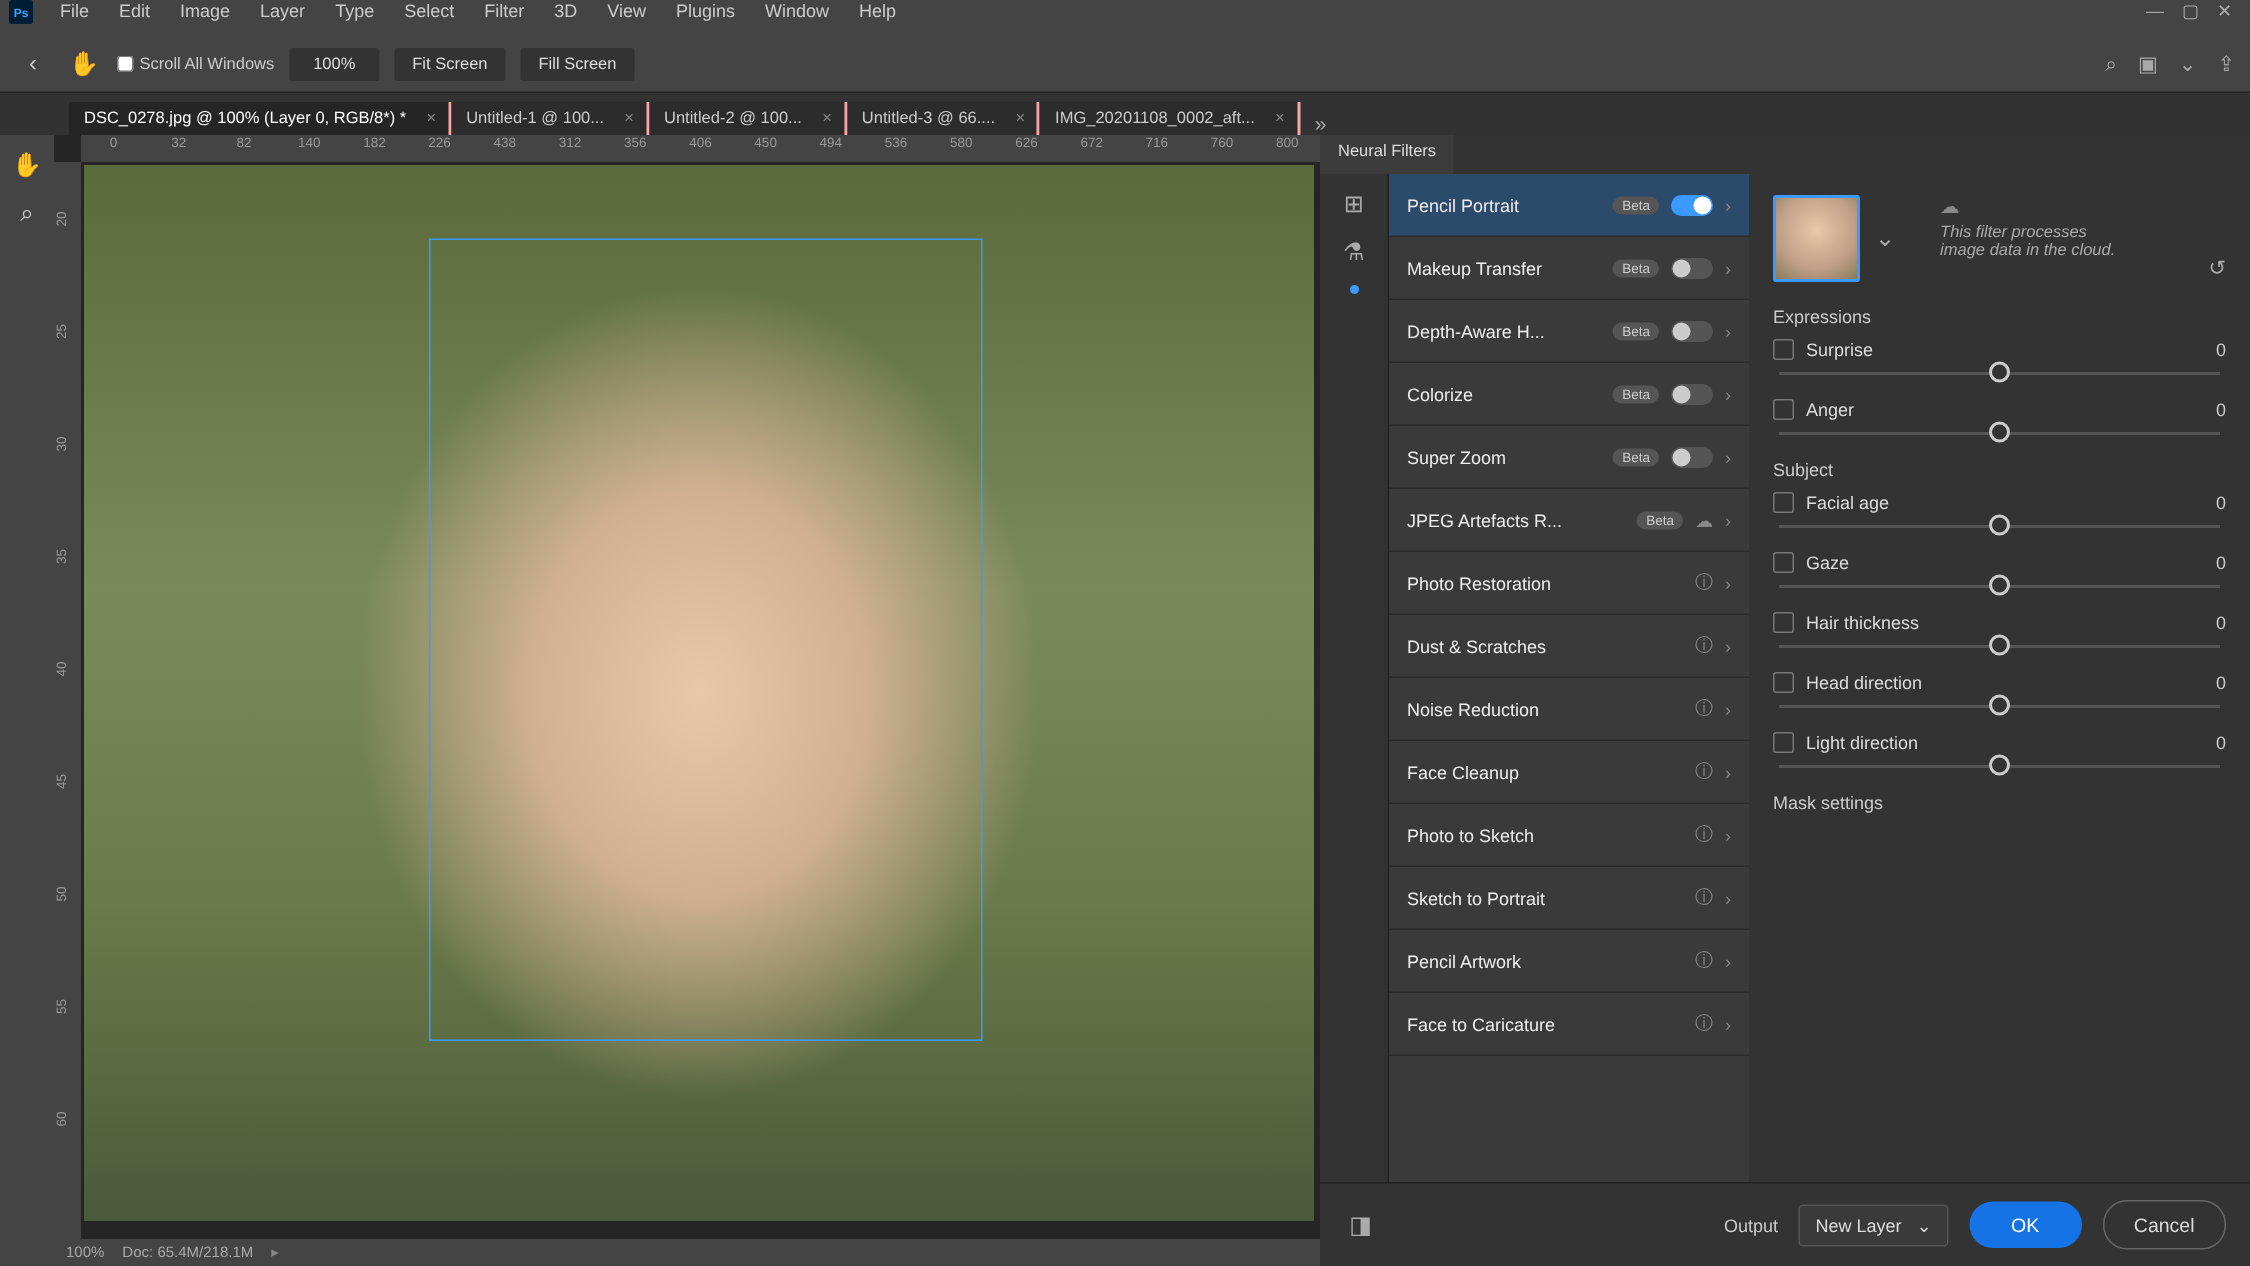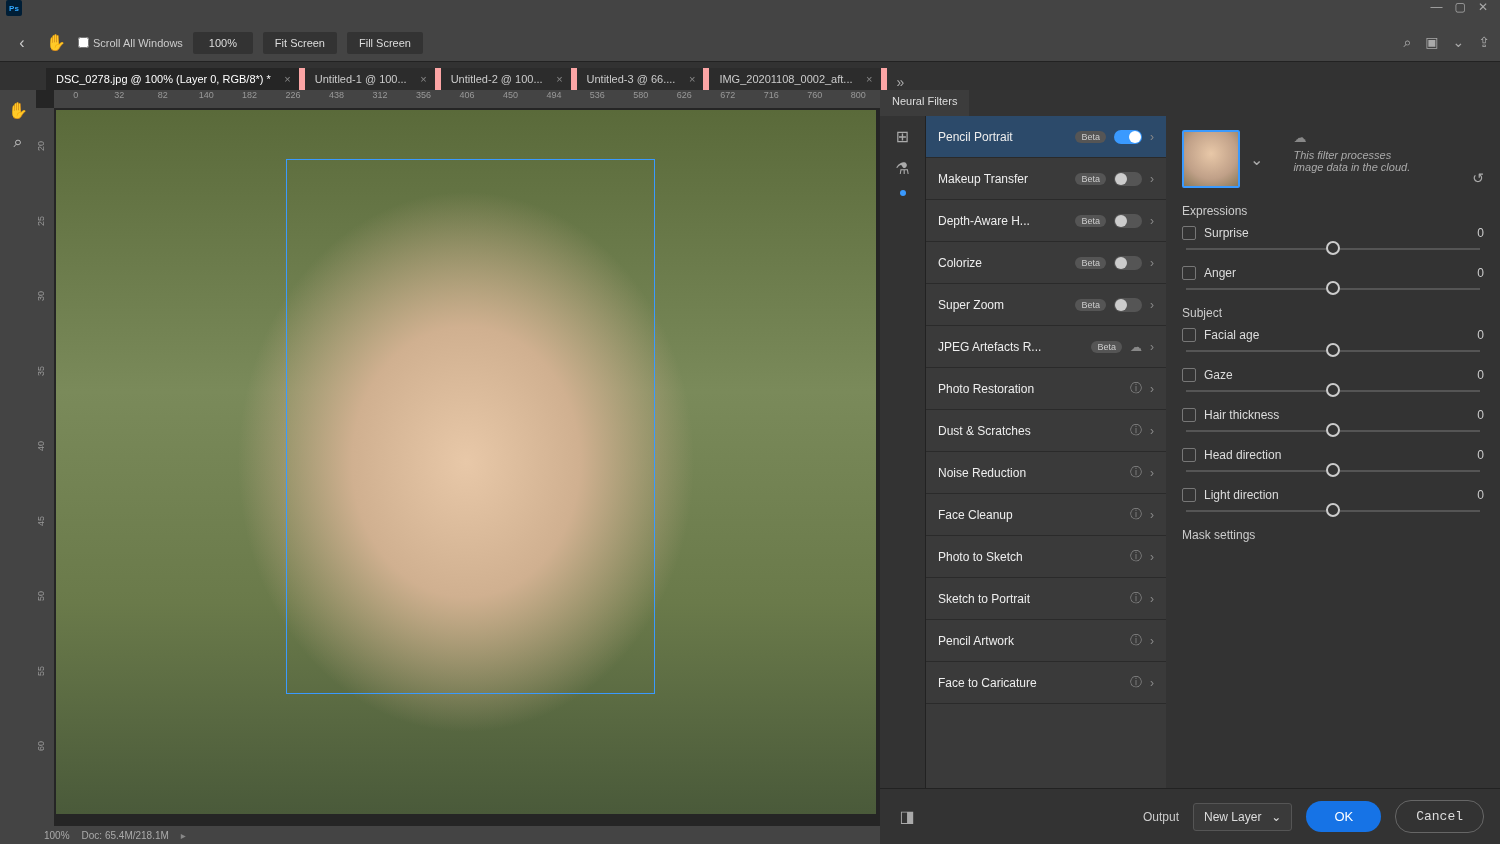--- a/index.html
+++ b/index.html
@@ -11,21 +11,21 @@
   .win-controls span { cursor:pointer; font-size:12px; }
   .options-bar { height: 38px; background: #444; display:flex; align-items:center; padding:0 10px; gap:10px; border-bottom:1px solid #222;}
   .back-btn,.hand-opt { width:24px; height:24px; display:flex; align-items:center; justify-content:center; cursor:pointer; color:#ccc;}
   .checkbox-opt { display:flex; align-items:center; gap:4px; font-size:11px; color:#ccc; cursor:pointer;}
   .checkbox-opt input { width:11px; height:11px; }
   .zoom-field { background:#333; border:none; color:#ddd; font-size:11px; width:60px; height:22px; text-align:center; border-radius:2px;}
   .btn-screen { background:#333; border:none; color:#ddd; font-size:11px; padding:4px 12px; height:22px; border-radius:2px; cursor:pointer;}
   .right-icons { margin-left:auto; display:flex; gap:14px; color:#aaa; font-size:14px;}
   .right-icons span { cursor:pointer; }
   .tabs-row { height:28px; background:#323232; display:flex; align-items:flex-end; padding-left:46px;}
-  .tab { position:relative; background:#2c2c2c; color:#ccc; font-size:11px; padding:5px 28px 5px 10px; display:flex; align-items:center; cursor:pointer; border-right:6px solid #fca5a5;}
+  .tab { position:relative; background:#2c2c2c; color:#ccc; font-size:11px; padding:5px 28px 5px 10px; display:flex; align-items:center; cursor:pointer; border-right:2px solid #fca5a5;}
   .tab.active { background:#252525; color:#fff;}
   .tab .close { position:absolute; right:8px; color:#888; font-size:11px; cursor:pointer;}
   .tabs-arrow { color:#aaa; padding:0 10px; font-size:14px; cursor:pointer;}
   .workspace { display:flex; height:calc(100% - 90px);}
   .left-tools { width:36px; background:#444; display:flex; flex-direction:column; align-items:center; padding-top:6px; gap:4px;}
   .left-tools .tool { width:28px; height:28px; display:flex; align-items:center; justify-content:center; cursor:pointer; color:#ccc; border-radius:3px;}
   .canvas-area { flex:1; background:#252525; position:relative; overflow:hidden;}
   .ruler-h { position:absolute; top:0; left:18px; right:0; height:18px; background:#444; display:flex; font-size:9px; color:#999;}
   .ruler-h span { width:44px; text-align:center;}
   .ruler-v { position:absolute; top:18px; left:0; width:18px; bottom:18px; background:#444; display:flex; flex-direction:column; font-size:9px; color:#999;}
@@ -66,27 +66,41 @@
   .cbox.checked { background:#ddd;}
   .cbox.checked::after { content:'✓'; color:#222; font-size:10px;}
   .slider-track { height:2px; background:#555; margin:8px 4px; position:relative;}
   .slider-thumb { width:14px; height:14px; background:#333; border:2px solid #ccc; border-radius:50%; position:absolute; top:-7px; cursor:pointer;}
   .footer-row { height:56px; background:#333; display:flex; align-items:center; padding:0 16px; gap:14px; border-top:1px solid #222;}
   .footer-icon { width:22px; height:22px; color:#aaa; cursor:pointer; display:flex; align-items:center; justify-content:center;}
   .output-label { margin-left:auto; font-size:12px; color:#ccc;}
   .output-select { background:#3a3a3a; border:1px solid #555; color:#ddd; font-size:12px; padding:6px 30px 6px 10px; border-radius:3px; cursor:pointer; position:relative;}
   .output-select::after { content:'⌄'; position:absolute; right:10px;}
   .btn-ok { background:#1673e6; color:#fff; border:none; padding:8px 28px; border-radius:16px; font-size:13px; cursor:pointer;}
-  .btn-cancel { background:transparent; color:#ddd; border:1px solid #666; padding:8px 20px; border-radius:16px; font-size:13px; cursor:pointer;font-family:Liberation Mono, monospace;}
+  .btn-cancel { background:transparent; color:#ddd; border:1px solid #666; padding:8px 20px; border-radius:16px; font-size:13px; cursor:pointer;}
 </style>
 </head>
 <body>
 
 <div class="menubar">
   <div class="ps-logo">Ps</div>
+  <div id="menu-items" style="display: flex;">
+      <span class="menu-item">File</span>
+      <span class="menu-item">Edit</span>
+      <span class="menu-item">Image</span>
+      <span class="menu-item">Layer</span>
+      <span class="menu-item">Type</span>
+      <span class="menu-item">Select</span>
+      <span class="menu-item">Filter</span>
+      <span class="menu-item">3D</span>
+      <span class="menu-item">View</span>
+      <span class="menu-item">Plugins</span>
+      <span class="menu-item">Window</span>
+      <span class="menu-item">Help</span>
+    </div>
   <div class="win-controls">
     <span>—</span>
     <span>▢</span>
     <span>✕</span>
   </div>
 </div>
 
 <div class="options-bar">
   <div class="back-btn">‹</div>
   <div class="hand-opt">✋</div>

